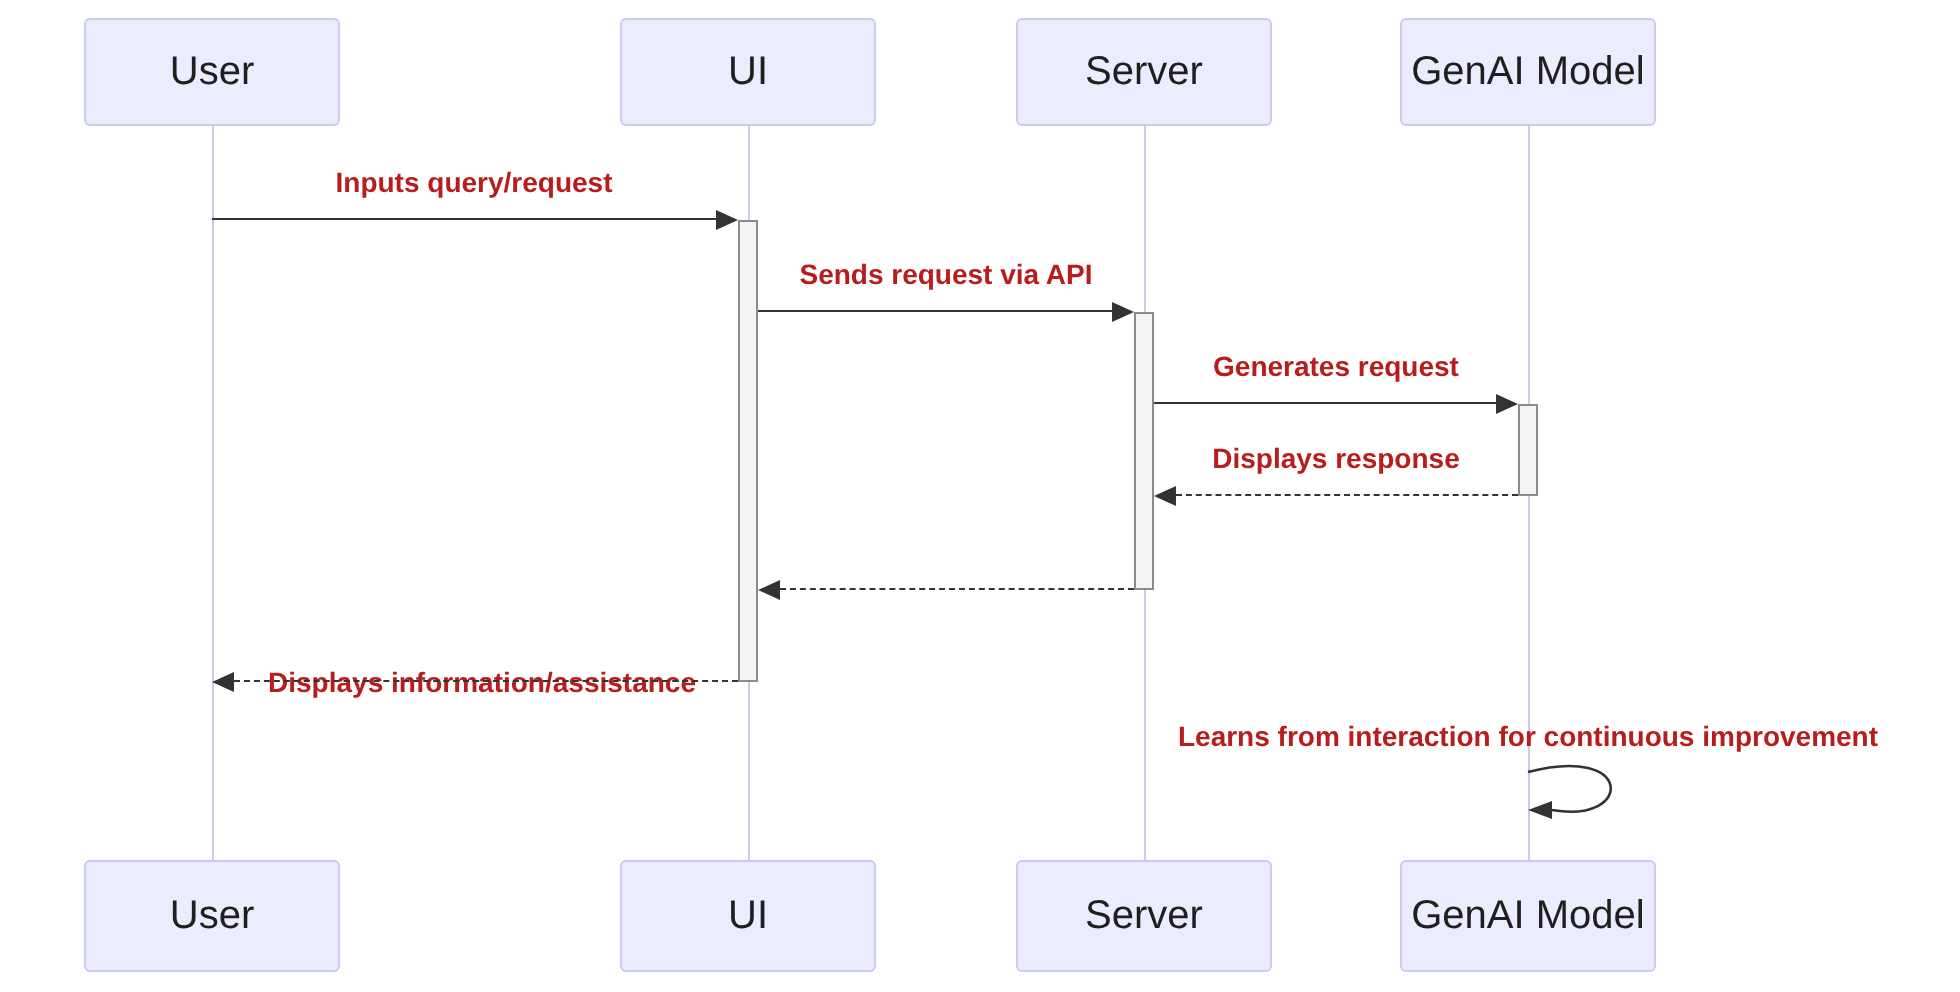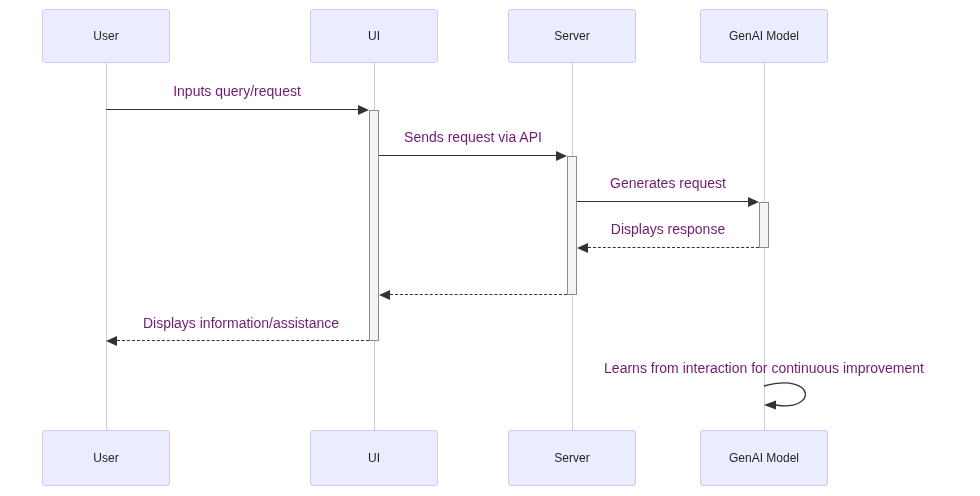--- a/index.html
+++ b/index.html
@@ -27,40 +27,41 @@
   .actor {
     position: absolute;
     width: 126px;
     height: 52px;
     background: #ECECFF;
     border: 1px solid #CCC9F2;
     border-radius: 3px;
     display: flex;
     align-items: center;
     justify-content: center;
-    font-size: 12px;
+    font-size: 20px;
     color: #1f1f1f;
   }
   .actor.top { top: 9px; }
   .actor.bottom { top: 430px; height: 54px; }
   
   .activation {
     position: absolute;
     width: 8px;
     background: #F4F4F4;
     border: 1px solid #8B8B8B;
   }
   
   .msg-label {
     position: absolute;
     transform: translateX(-50%);
     white-space: nowrap;
     font-size: 14px;
     line-height: 18px;
-    color: #701a75;
+    color: #b91c1c;
+    font-weight: bold;
   }
   
   .msg-line {
     position: absolute;
     height: 0;
     border-top: 1px solid #333333;
   }
   .msg-line.dashed {
     border-top-style: dashed;
   }
@@ -135,21 +136,21 @@
   <div class="msg-line" style="left:577px; top:201px; width:172px"></div>
   <div class="arrow-right" style="left:748px; top:197px"></div>
 
   <div class="msg-label" style="left:668px; top:220px">Displays response</div>
   <div class="msg-line dashed" style="left:588px; top:247px; width:171px"></div>
   <div class="arrow-left" style="left:577px; top:243px"></div>
 
   <div class="msg-line dashed" style="left:390px; top:294px; width:177px"></div>
   <div class="arrow-left" style="left:379px; top:290px"></div>
 
-  <div class="msg-label" style="left:241px; top:314px">Displays information/assistance</div>
+  <div class="msg-label" style="left:241px; top:332px">Displays information/assistance</div>
   <div class="msg-line dashed" style="left:117px; top:340px; width:252px"></div>
   <div class="arrow-left" style="left:106px; top:336px"></div>
 
   <div class="msg-label" style="left:764px; top:359px">Learns from interaction for continuous improvement</div>
   <svg class="selfloop" style="left:763px; top:377px" width="62" height="38" viewBox="0 0 62 38">
     <path d="M1,9 C54,-5 54,35 13,28" fill="none" stroke="#333333" stroke-width="1.3"></path>
     <polygon points="1,28 13,23.5 13,32.5" fill="#333333"></polygon>
   </svg>
 
 </div>

